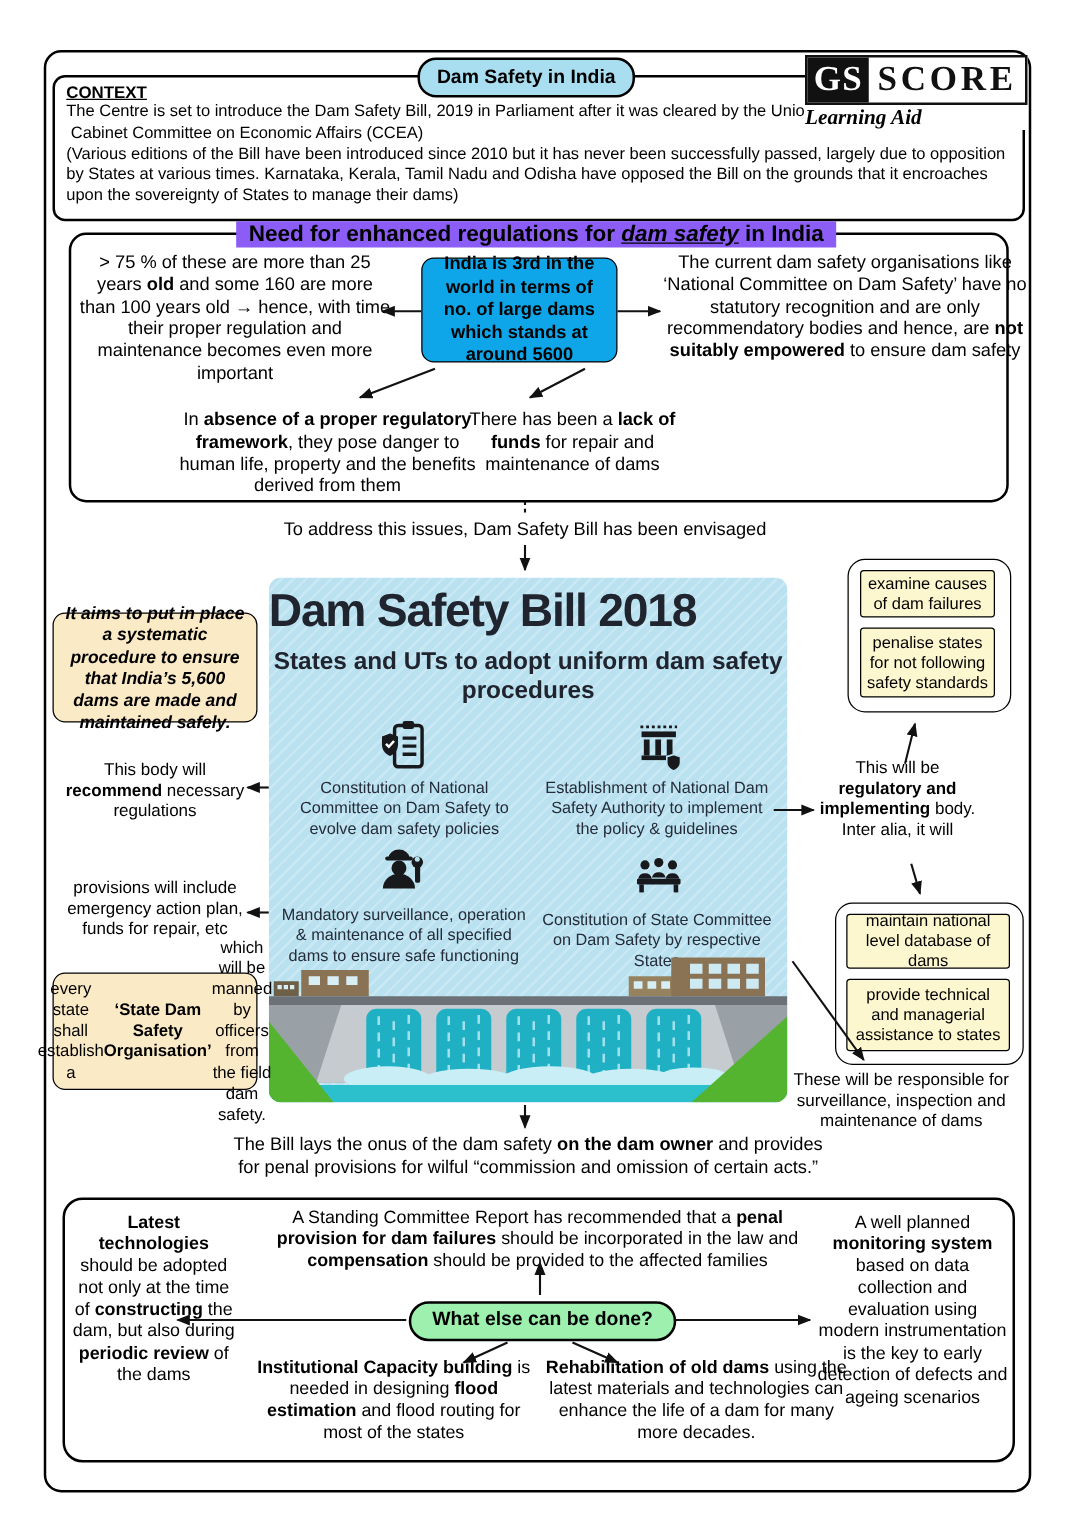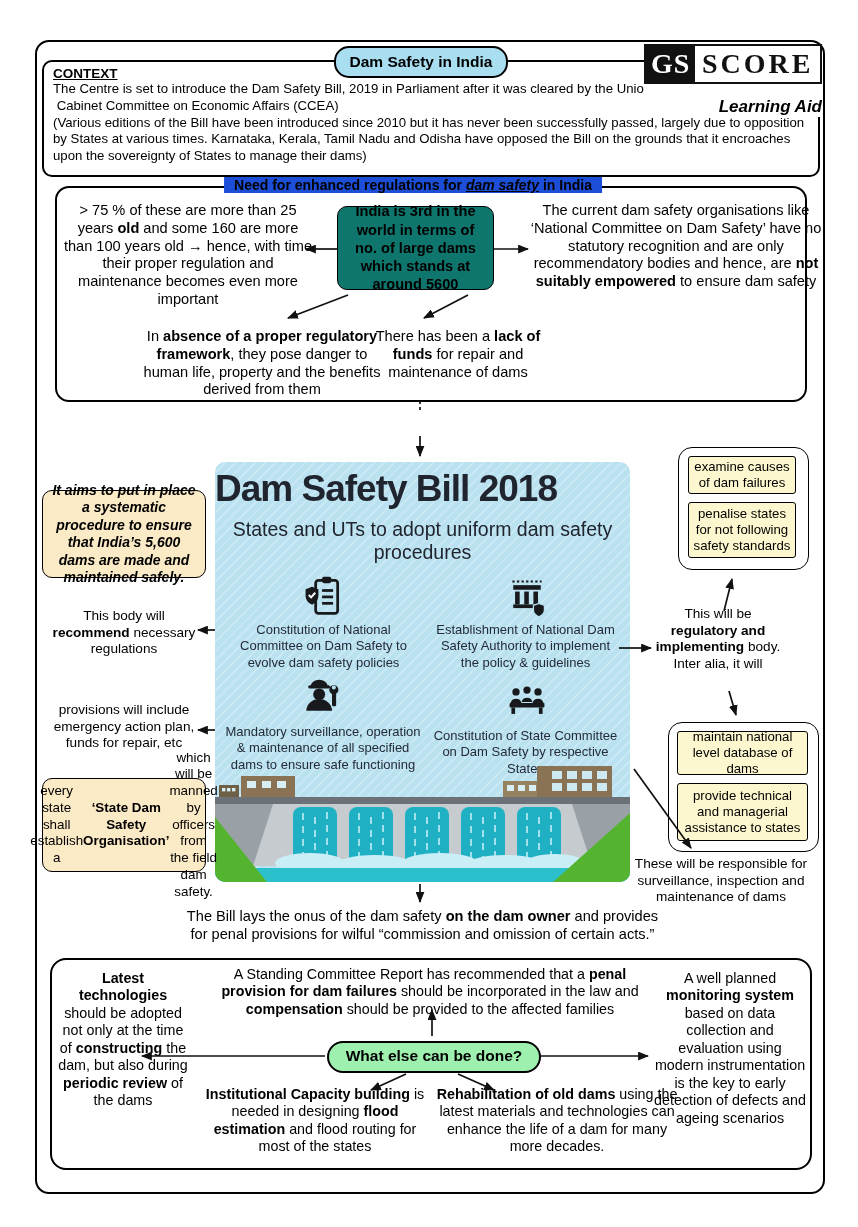--- a/index.html
+++ b/index.html
@@ -12,45 +12,45 @@
   .border-frame{left:35px;top:40px;width:786px;height:1150px;border:2.5px solid #000;border-radius:14px;}
 
   .title-pill{left:334px;top:46px;width:170px;height:28px;background:#a9def1;border:2.2px solid #000;
               border-radius:15px;font-weight:bold;font-size:15.5px;line-height:27px;text-align:center;z-index:6;}
   .logo{left:644px;top:44px;width:178px;background:#fff;z-index:6;}
   .logo-box{display:flex;border:2px solid #111;background:#fff;}
   .logo-gs{background:#111;color:#fff;font-family:"Liberation Serif",serif;font-weight:bold;font-size:28px;
            padding:2px 5px;letter-spacing:1px;}
   .logo-score{font-family:"Liberation Serif",serif;font-weight:bold;font-size:28px;color:#111;padding:2px 6px;
               letter-spacing:3px;flex:1;text-align:center;}
-  .logo-tagline{font-family:Liberation Sans, sans-serif;font-style:italic;font-weight:bold;font-size:17px;
-                text-align:right;margin-top:13px;}
+  .logo-tagline{font-family:Liberation Serif, serif;font-style:italic;font-weight:bold;font-size:17px;
+                text-align:left;margin-top:0;}
 
   .context-box{left:42px;top:60px;width:778px;height:117px;border:2px solid #000;border-radius:10px;
                padding:4px 9px;box-sizing:border-box;z-index:5;background:#fff;}
   .context-heading{font-size:13.5px;font-weight:bold;text-decoration:underline;}
   .context-body{font-size:13.2px;line-height:1.27;}
 
   .need-box{left:55px;top:186px;width:748px;height:212px;border:2px solid #000;border-radius:14px;}
-  .need-title{left:413px;top:177px;transform:translateX(-50%);background:#1d4ed8;padding:0 10px;
-              font-weight:bold;font-size:14px;white-space:nowrap;z-index:5;}
+  .need-title{left:429px;top:177px;transform:translateX(-50%);background:#8b5cf6;padding:0 10px;
+              font-weight:bold;font-size:18px;white-space:nowrap;z-index:5;}
   .need-left{left:62px;top:202px;width:252px;}
-  .india-box{left:337px;top:206px;width:157px;height:84px;background:#0f766e;border:1.8px solid #000;
+  .india-box{left:337px;top:206px;width:157px;height:84px;background:#0ea5e9;border:1.8px solid #000;
              border-radius:10px;font-weight:bold;font-size:14.6px;line-height:1.25;display:flex;align-items:center;
              justify-content:center;text-align:center;padding:4px 8px;box-sizing:border-box;}
   .need-right{left:502px;top:202px;width:300px;margin-left:24px;}
   .need-bl{left:142px;top:328px;width:240px;}
   .need-br{left:372px;top:328px;width:172px;}
 
   .bridge-text{left:180px;top:416px;width:480px;}
 
   .infographic{left:215px;top:462px;width:415px;height:420px;border-radius:10px;overflow:hidden;
                background:repeating-linear-gradient(135deg,rgba(255,255,255,.22) 0 2px,rgba(255,255,255,0) 2px 7px),#b9e1ef;}
   .ig-title{left:0;top:6px;width:100%;font-size:37px;font-weight:bold;letter-spacing:-1px;color:#20242f;text-align:left;}
-  .ig-sub{left:0;top:56px;width:100%;font-size:19.5px;font-weight:normal;color:#20242f;text-align:center;line-height:1.18;}
+  .ig-sub{left:0;top:56px;width:100%;font-size:19.5px;font-weight:bold;color:#20242f;text-align:center;line-height:1.18;}
   .ig-icon{width:44px;height:44px;}
   .i1{left:86px;top:112px;}  .i2{left:290px;top:114px;}
   .i3{left:84px;top:214px;}  .i4{left:290px;top:218px;}
   .ig-text{font-size:13px;color:#242b3a;line-height:1.25;text-align:center;}
   .t1{left:16px;top:160px;width:185px;}  .t2{left:218px;top:160px;width:185px;}
   .t3{left:10px;top:262px;width:196px;}  .t4{left:218px;top:266px;width:185px;}
   .dam-scene{left:0;bottom:0;}
 
   .peach-box{background:#fbeac6;border:1.8px solid #000;border-radius:10px;display:flex;align-items:center;
              justify-content:center;text-align:center;padding:4px 6px;box-sizing:border-box;}
@@ -107,20 +107,21 @@
   </div>
 
   <div class="abs need-box"></div>
   <div class="abs need-title">Need for enhanced regulations for <i><u>dam safety</u></i> in India</div>
   <div class="abs txt need-left">&gt; 75 % of these are more than 25 years <b>old</b> and some 160 are more than 100 years old → hence, with time their proper regulation and maintenance becomes even more important</div>
   <div class="abs india-box">India is 3rd in the world in terms of no. of large dams which stands at around 5600</div>
   <div class="abs txt need-right">The current dam safety organisations like ‘National Committee on Dam Safety’ have no statutory recognition and are only recommendatory bodies and hence, are <b>not suitably empowered</b> to ensure dam safety</div>
   <div class="abs txt need-bl">In <b>absence of a proper regulatory framework</b>, they pose danger to human life, property and the benefits derived from them</div>
   <div class="abs txt need-br">There has been a <b>lack of funds</b> for repair and maintenance of dams</div>
 
+  <div class="abs txt bridge-text">To address this issues, Dam Safety Bill has been envisaged</div>
 
   <div class="abs infographic">
     <div class="abs ig-title">Dam Safety Bill 2018</div>
     <div class="abs ig-sub">States and UTs to adopt uniform dam safety procedures</div>
 
     <svg class="abs ig-icon i1" viewBox="0 0 48 48">
       <path d="M19 7 h18 a3 3 0 0 1 3 3 v30 a3 3 0 0 1 -3 3 H19 a3 3 0 0 1 -3 -3 V10 a3 3 0 0 1 3 -3 z" fill="none" stroke="#17191d" stroke-width="3"></path>
       <rect x="23" y="3" width="10" height="7" rx="2" fill="#17191d"></rect>
       <g stroke="#17191d" stroke-width="3">
           <line x1="23" y1="18" x2="35" y2="18"></line>

